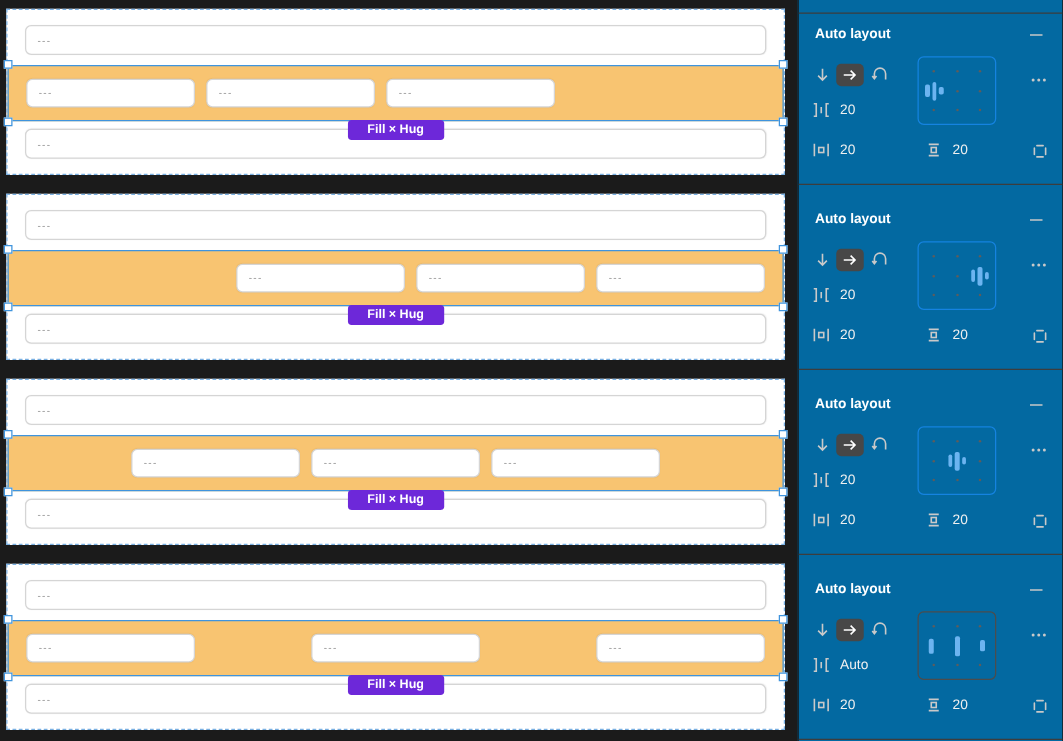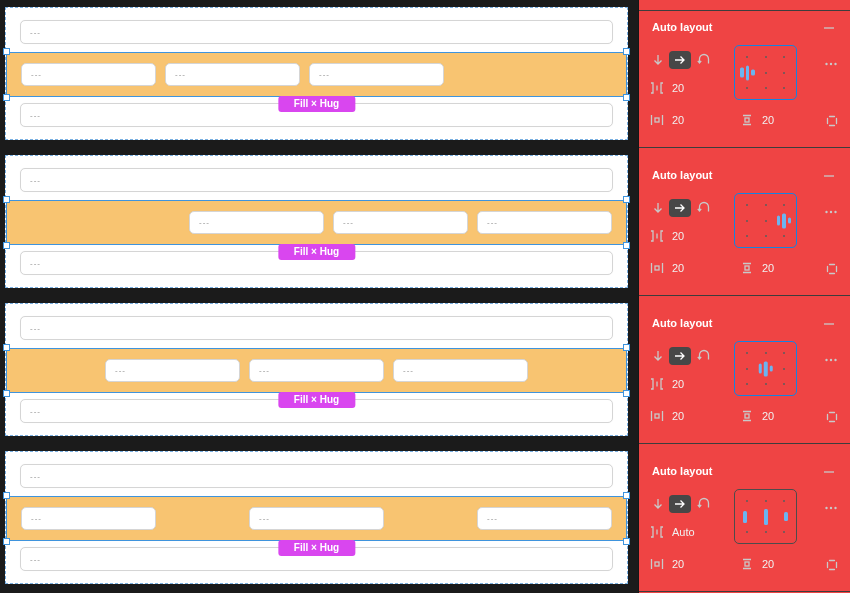--- a/index.html
+++ b/index.html
@@ -24,25 +24,25 @@
   .orange-row .field.small { position:static; width:135px; height:23px; flex:none; }
   .orange-row.align-left { justify-content:flex-start; }
   .orange-row.align-right { justify-content:flex-end; }
   .orange-row.align-center { justify-content:center; }
   .orange-row.align-space-between { justify-content:space-between; }
   .handle { position:absolute; width:7px; height:7px; background:#fff;
     border:1.5px solid #3f94dd; z-index:3; }
   .handle.tl { left:-4px; top:-5px; } .handle.tr { right:-4px; top:-5px; }
   .handle.bl { left:-4px; bottom:-5px; } .handle.br { right:-4px; bottom:-5px; }
   .size-badge { position:absolute; top:88px; left:50%; transform:translateX(-50%);
-    background:#d946ef; color:#fff; font-size:10px; font-weight:bold;
+    background:#6d28d9; color:#fff; font-size:10px; font-weight:bold;
     padding:2px 16px 3px; border-radius:3px; z-index:4; white-space:nowrap; }
 
   
-  .panel { width:212px; height:593px; background:#ef4444; position:relative;
+  .panel { width:212px; height:593px; background:#0369a1; position:relative;
     border-left:1px solid #161616; color:#e8e8e8;text-align:center; }
   .panel::before { content:""; position:absolute; top:10px; left:0; right:0;
     height:1px; background:#3d3d3d; }
   .panel-section { height:148px; position:relative; border-bottom:1px solid #3d3d3d; }
   .ps-title { position:absolute; left:13px; top:21px; font-size:11px;
     font-weight:bold; color:#ffffff; }
   .icon-btn { position:absolute; width:22px; height:18px; display:flex;
     align-items:center; justify-content:center; border-radius:4px; }
   .minus-btn { right:10px; top:19px; }
   .dir-down { left:8px; top:51px; }

